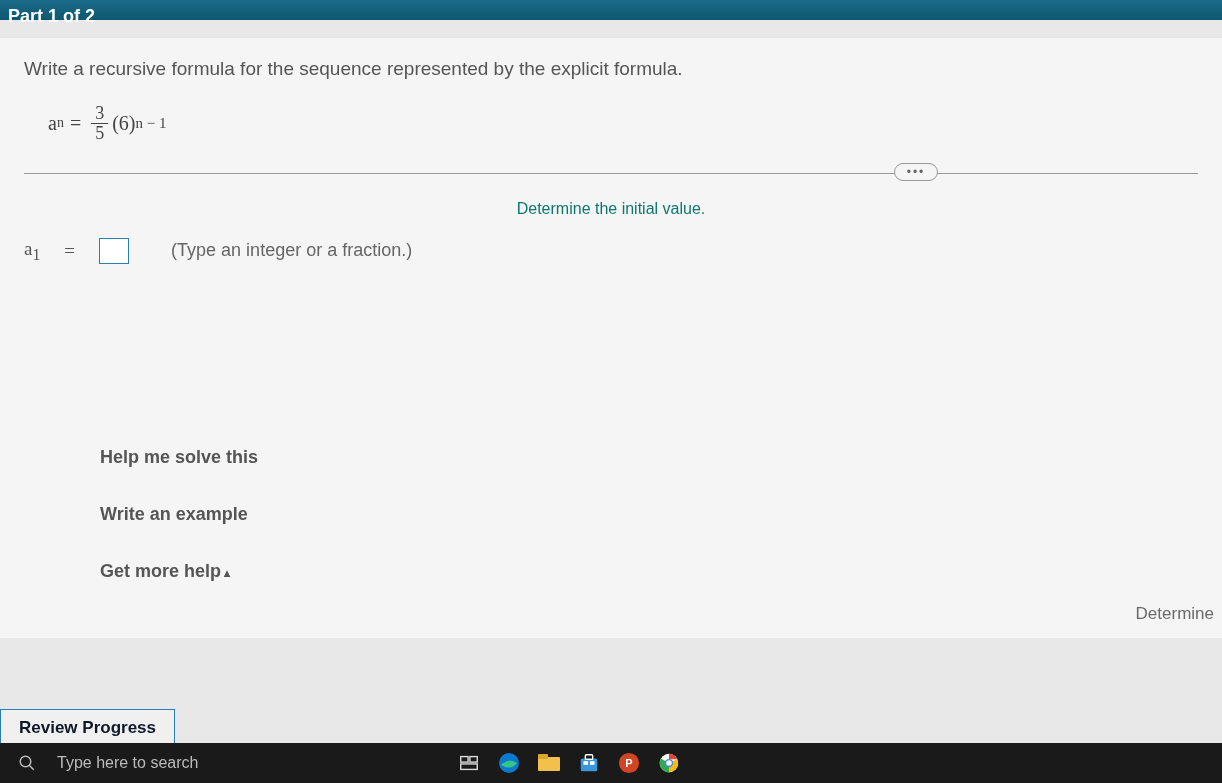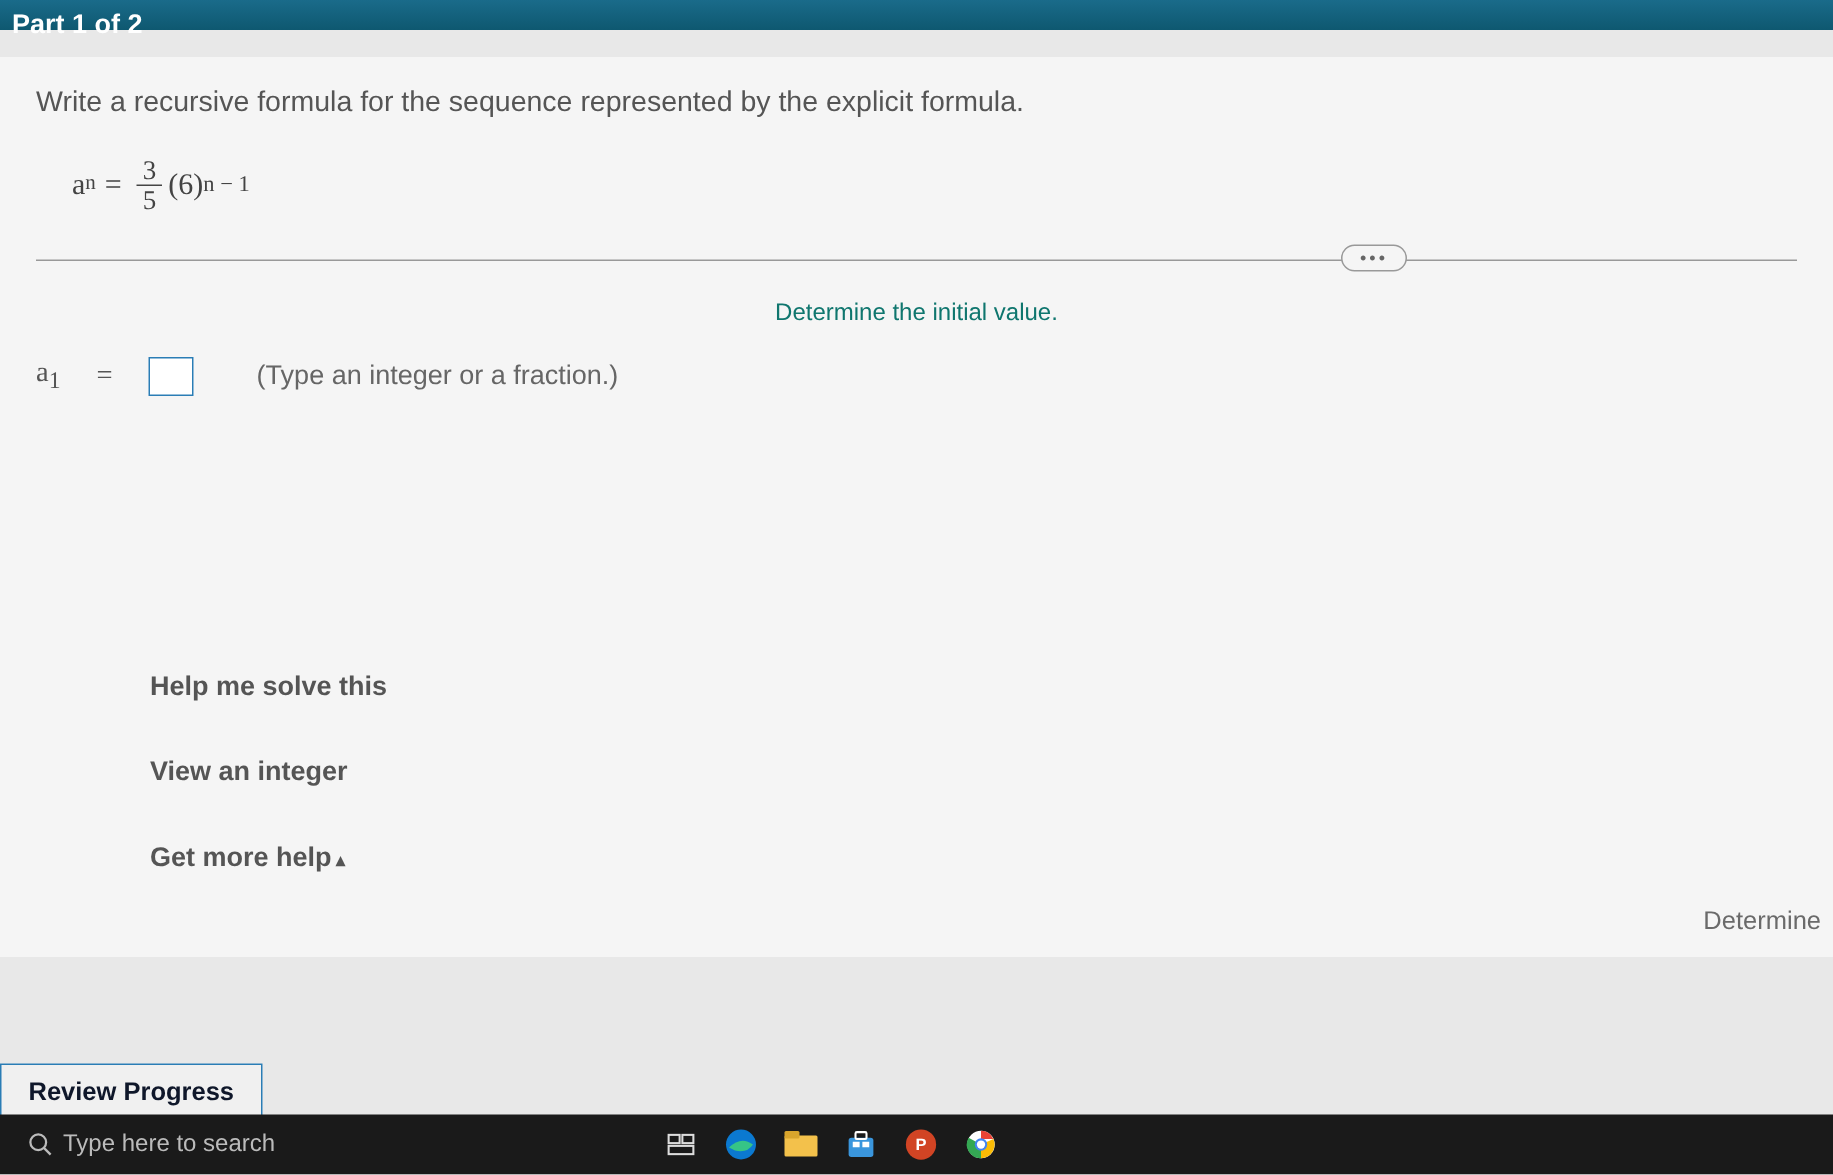--- a/index.html
+++ b/index.html
@@ -146,21 +146,21 @@
       height: 40px;
       background: #1a1a1a;
       display: flex;
       align-items: center;
       padding: 0 8px;
       gap: 8px;
     }
     .search-box {
       display: flex;
       align-items: center;
-      gap: 6px;
+      gap: 21px;
       color: #bbb;
       font-size: 16px;
       padding: 4px 10px;
       flex: 0 0 auto;
     }
     .search-box svg { width: 18px; height: 18px; }
     .task-icons {
       display: flex;
       gap: 14px;
       margin-left: 240px;
@@ -207,21 +207,21 @@
 
   <div class="answer-row">
     <span><span>a</span><sub>1</sub></span>
     <span>=</span>
     <input type="text" class="ans-input" style="">
     <span class="hint">(Type an integer or a fraction.)</span>
   </div>
 
   <div class="help-links">
     <span>Help me solve this</span>
-    <span>View an integer</span>
+    <span>Write an example</span>
     <span><span>Get more help</span><span class="caret">▴</span></span>
   </div>
 
   <div class="q-label">Determine</div>
 </div>
 
 <button class="review-btn">Review Progress</button>
 
 <div class="taskbar">
   <div class="search-box">

